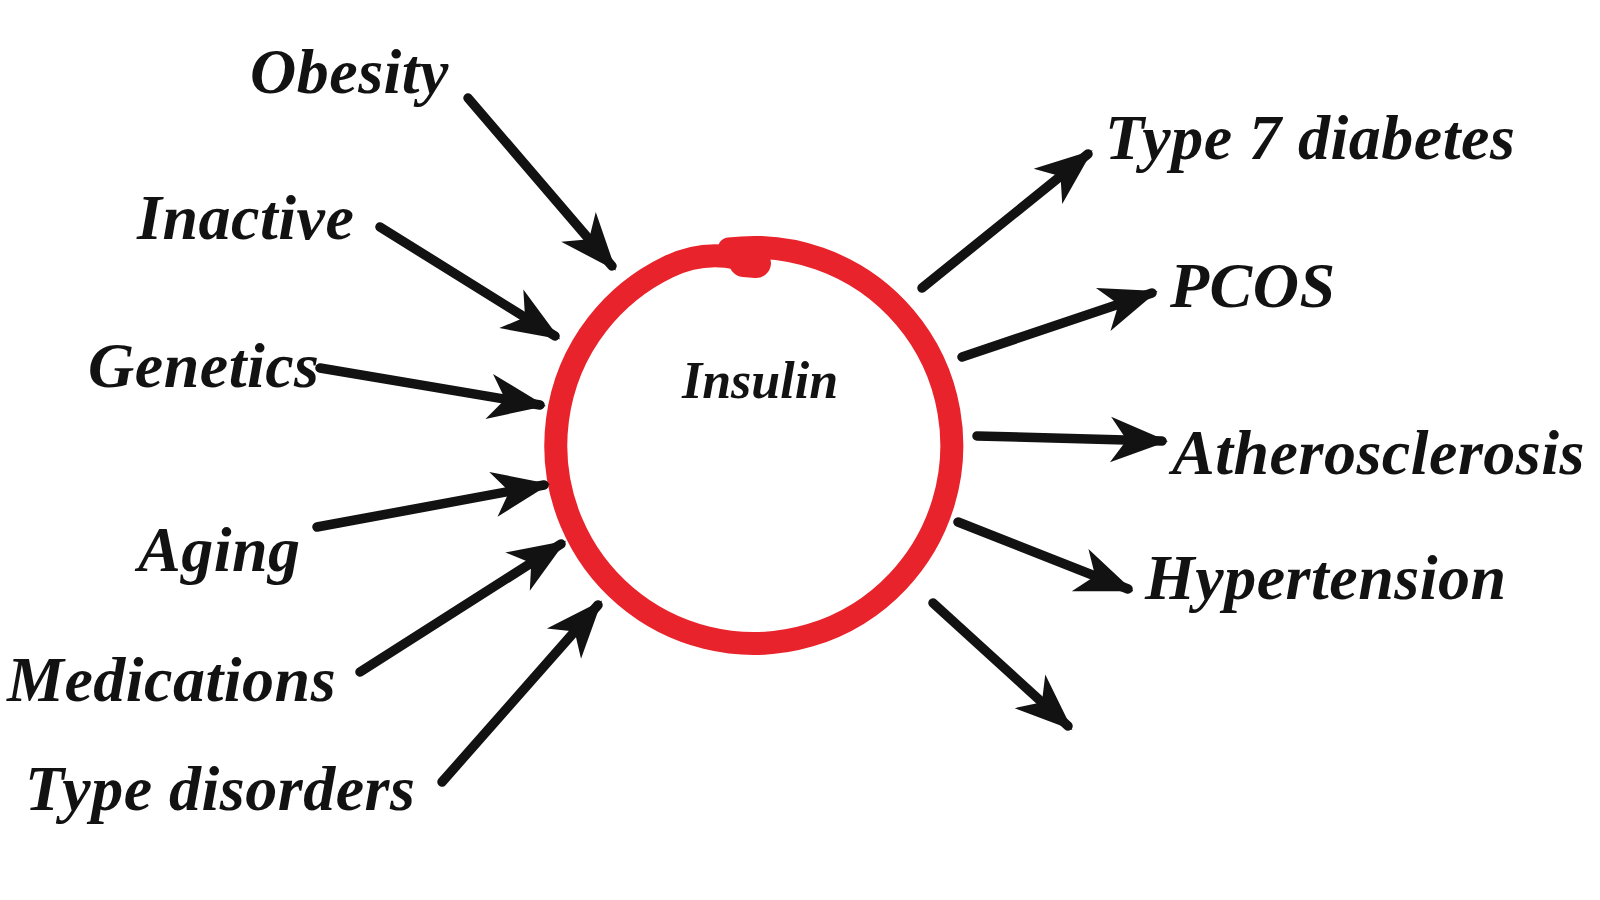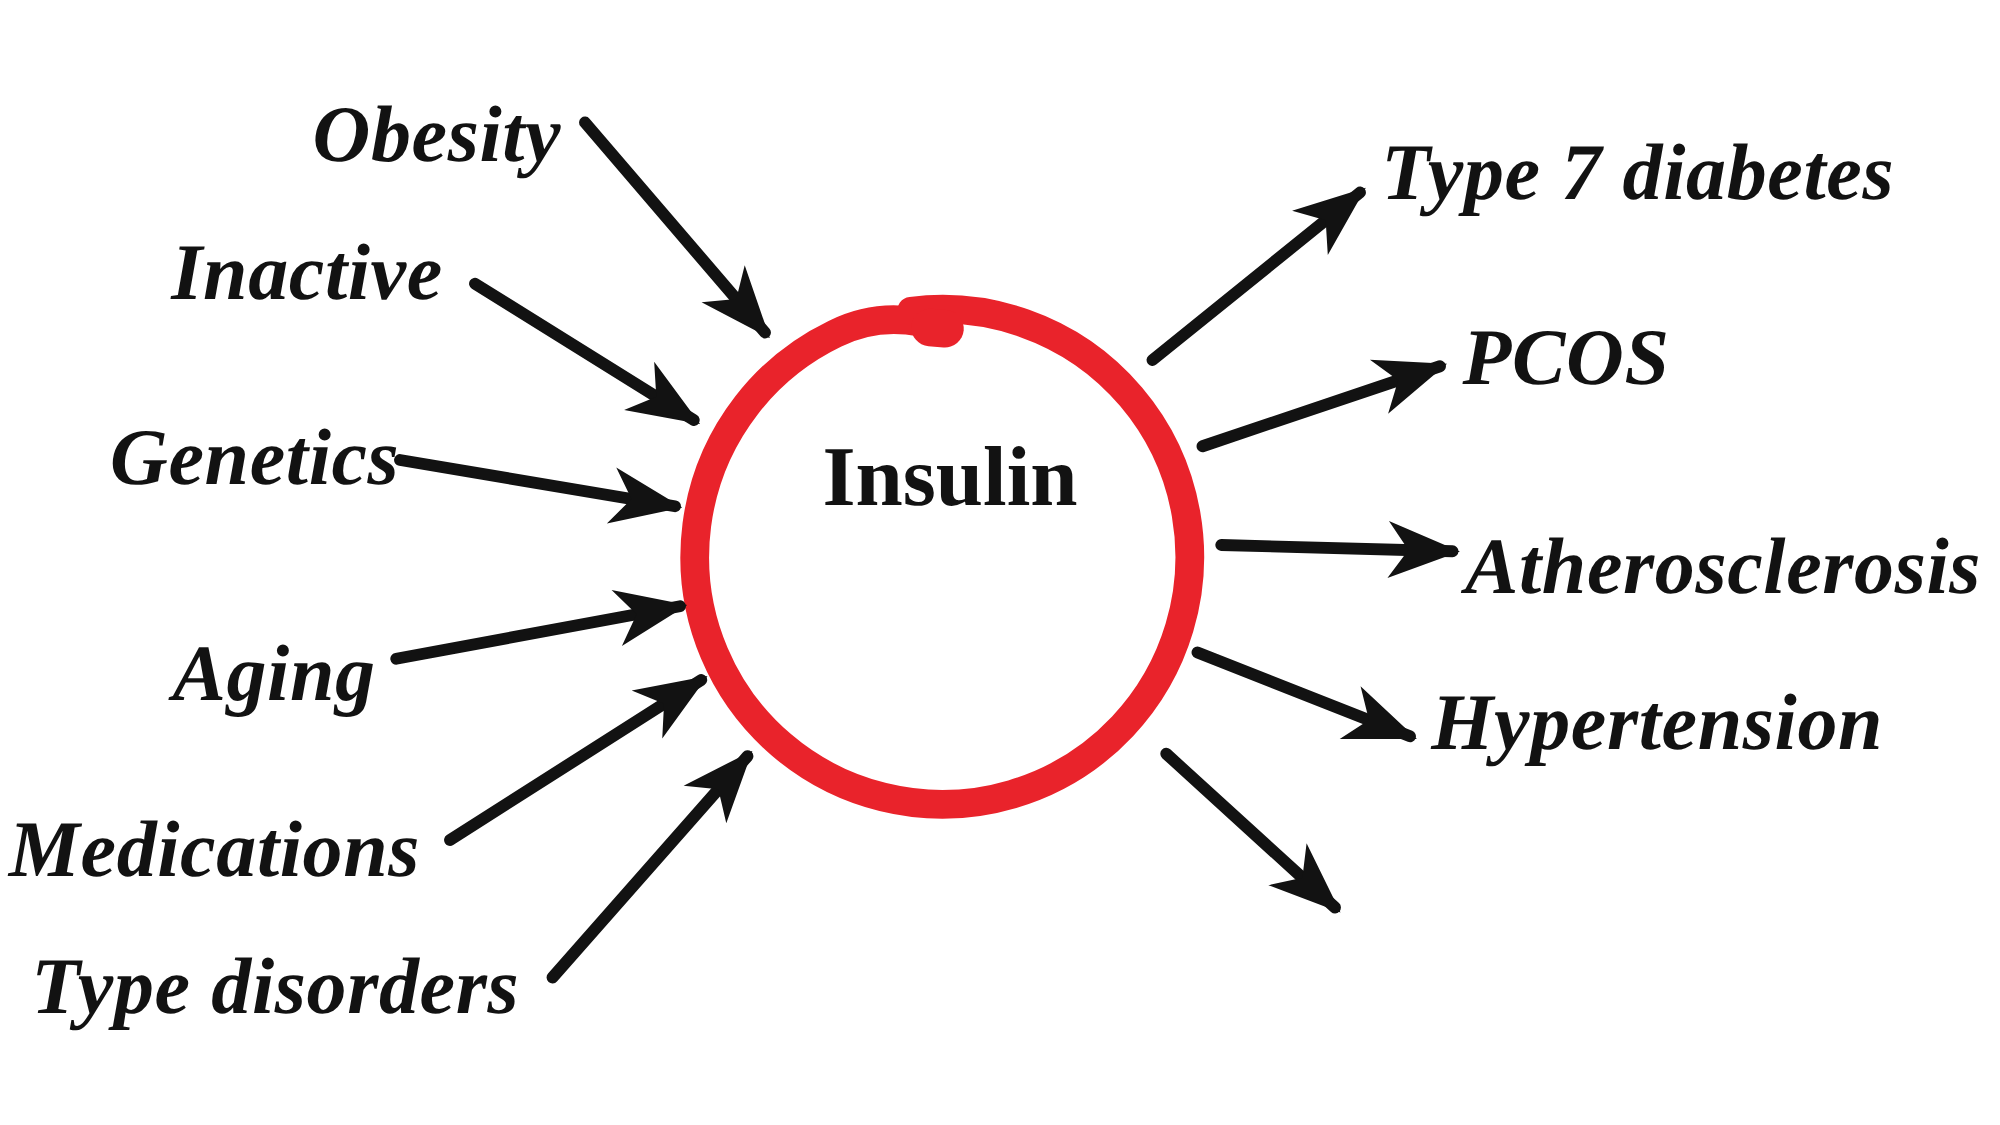--- a/index.html
+++ b/index.html
@@ -54,21 +54,22 @@
     white-space:nowrap;
     letter-spacing:0.5px;
   }
   .center-text{
     position:absolute;
     left:555px;top:332px;
     width:410px;
     text-align:center;
     color:var(--c-ink);
     font-weight:bold;
-    font-size:68px;
+    font-style:italic;
+    font-size:52px;
     line-height:98px;
     white-space:nowrap;
   }
 </style>
 </head>
 <body>
 
 <div class="stage">
 
   <svg width="1600" height="900" viewBox="0 0 1600 900">
@@ -92,24 +93,24 @@
 
     <g>
       <line class="arrow" marker-end="url(#ah)" x1="922" y1="288" x2="1088" y2="154"></line>
       <line class="arrow" marker-end="url(#ah)" x1="962" y1="357" x2="1152" y2="293"></line>
       <line class="arrow" marker-end="url(#ah)" x1="977" y1="436" x2="1162" y2="441"></line>
       <line class="arrow" marker-end="url(#ah)" x1="958" y1="522" x2="1128" y2="589"></line>
       <line class="arrow" marker-end="url(#ah)" x1="933" y1="603" x2="1068" y2="726"></line>
     </g>
   </svg>
 
-  <div class="label" style="left:250px;top:40px;margin-top:36px;">Obesity</div>
+  <div class="label" style="left:250px;top:40px;">Obesity</div>
   <div class="label" style="left:137px;top:186px;">Inactive</div>
   <div class="label" style="left:88px;top:334px;">Genetics</div>
-  <div class="label" style="left:138px;top:507px;">Aging</div>
+  <div class="label" style="left:138px;top:518px;">Aging</div>
   <div class="label" style="left:7px;top:648px;">Medications</div>
   <div class="label" style="left:25px;top:757px;">Type disorders</div>
 
   <div class="label" style="left:1105px;top:106px;">Type 7 diabetes</div>
   <div class="label" style="left:1170px;top:254px;">PCOS</div>
   <div class="label" style="left:1172px;top:421px;">Atherosclerosis</div>
   <div class="label" style="left:1145px;top:546px;">Hypertension</div>
 
   <div class="center-text">
     <div>Insulin</div>

